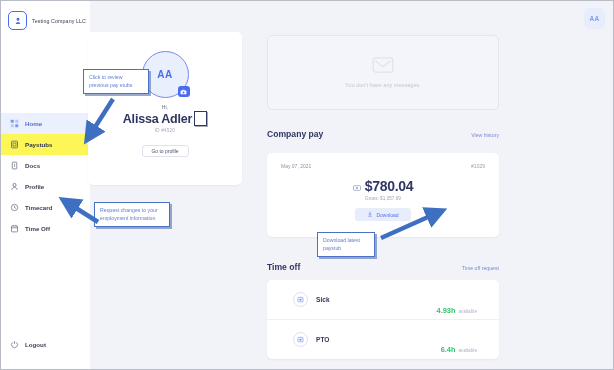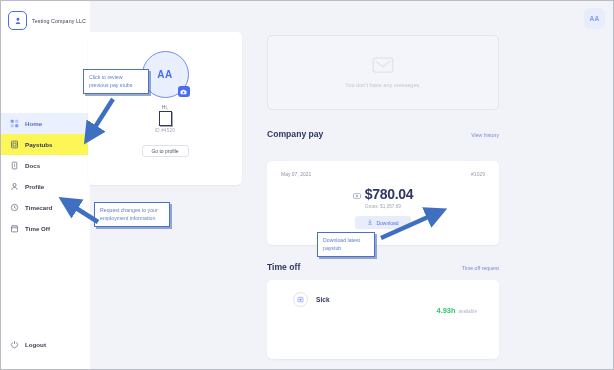--- a/index.html
+++ b/index.html
@@ -148,21 +148,21 @@
 
   
   .sec-head{
     position:absolute;display:flex;align-items:baseline;
     justify-content:space-between;width:232px;left:266px;
   }
   .sec-title{font-size:8.6px;font-weight:bold;color:#2f3663;}
   .sec-link{font-size:5.2px;color:#7b8bd6;cursor:pointer;}
 
   .pay-card{
-    position:absolute;left:266px;top:160px;
+    position:absolute;left:266px;top:152px;
     width:232px;height:84px;
     background:#ffffff;border-radius:5px;
     box-shadow:0 1px 2px rgba(40,50,90,.06);
   }
   .pay-top{
     display:flex;justify-content:space-between;
     padding:10px 14px 0 14px;
   }
   .pay-date{font-size:5px;color:#8f94a8;}
   .pay-num{font-size:5px;color:#9a9eb1;}
@@ -332,20 +332,21 @@
       <div class="cam-badge">
         <svg width="7" height="6" viewBox="0 0 12 10">
           <rect x="1" y="2.6" width="10" height="6.4" rx="1.2" fill="#ffffff"></rect>
           <rect x="4" y="1" width="4" height="2" rx=".6" fill="#ffffff"></rect>
           <circle cx="6" cy="5.8" r="1.7" fill="#4a6cf0"></circle>
         </svg>
       </div>
     </div>
     <div class="hi">Hi,</div>
     <div class="name-row">
+      <span class="name">Alissa Adler</span>
       <span class="name-cursor"></span>
     </div>
     <div class="uid">ID #4520</div>
     <button class="go-profile">Go to profile</button>
   </div>
 
   <div class="messages-card">
     <div class="msg-inner">
       <span>
         <svg width="22" height="16" viewBox="0 0 24 18">
@@ -398,20 +399,33 @@
     <div class="to-row">
       <span class="to-ico">
         <svg width="7" height="7" viewBox="0 0 10 10">
           <rect x="1.4" y="1.9" width="7.2" height="6.4" rx=".9" fill="none" stroke="#6f8cf2" stroke-width=".9"></rect>
           <rect x="3.6" y="4" width="2.8" height="2.4" fill="#6f8cf2"></rect>
         </svg>
       </span>
       <span class="to-label">Sick</span>
       <span class="to-right">
         <span class="to-val">4.93h</span>
+        <span class="to-avail">available</span>
+      </span>
+    </div>
+    <div class="to-row">
+      <span class="to-ico">
+        <svg width="7" height="7" viewBox="0 0 10 10">
+          <rect x="1.4" y="1.9" width="7.2" height="6.4" rx=".9" fill="none" stroke="#6f8cf2" stroke-width=".9"></rect>
+          <rect x="3.6" y="4" width="2.8" height="2.4" fill="#6f8cf2"></rect>
+        </svg>
+      </span>
+      <span class="to-label">PTO</span>
+      <span class="to-right">
+        <span class="to-val">6.4h</span>
         <span class="to-avail">available</span>
       </span>
     </div>
   </div>
 
   <div class="callout" id="callout-paystubs">Click to review previous pay stubs</div>
   <div class="callout" id="callout-profile">Request changes to your employment information</div>
   <div class="callout" id="callout-download">Download latest paystub</div>
 
   <svg class="arrow" style="left:70px;top:95px;" width="60" height="60">

